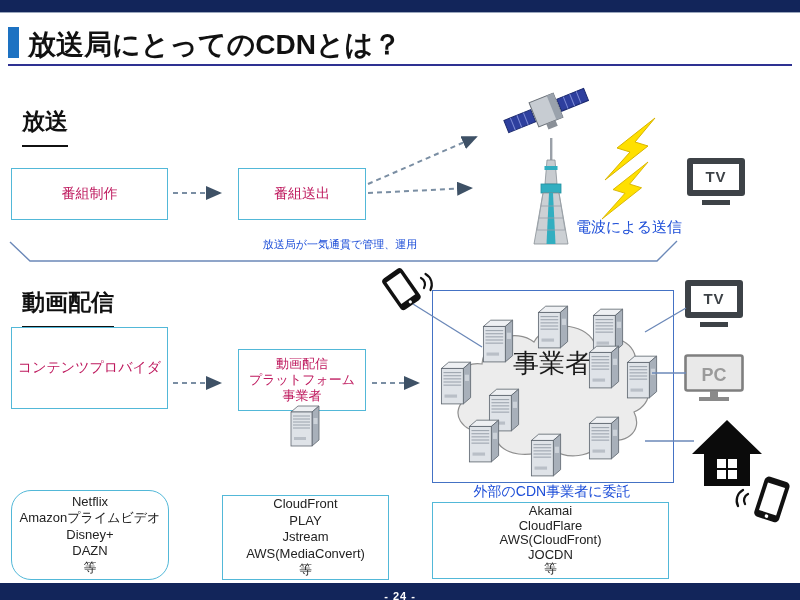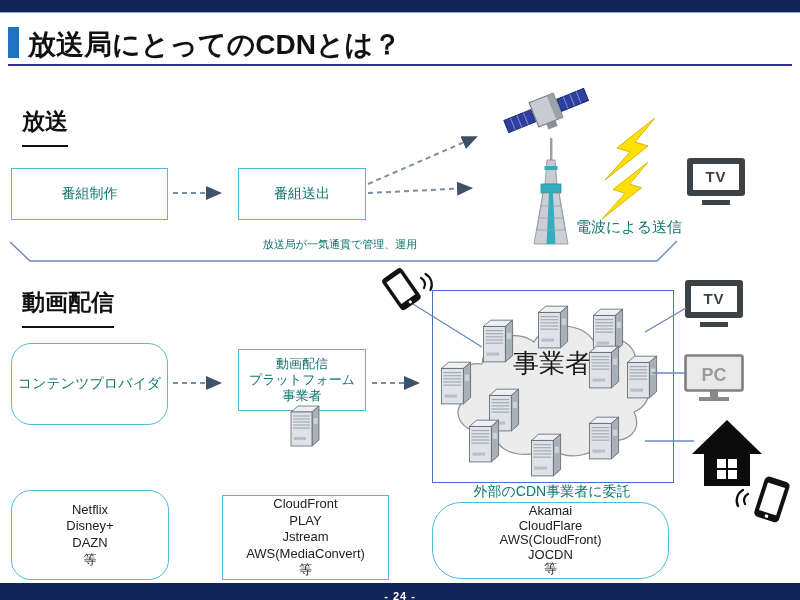--- a/index.html
+++ b/index.html
@@ -14,28 +14,28 @@
   .band-bottom{left:0;top:583px;width:800px;height:25px;background:var(--navy-band);
     display:flex;align-items:center;justify-content:center;color:#fff;font-size:11px;font-weight:bold;letter-spacing:1px;}
   
   .title-accent{left:8px;top:27px;width:11px;height:31px;background:var(--title-accent);}
   .page-title{left:28px;top:26px;font-size:28px;font-weight:bold;white-space:nowrap;}
   .title-underline{left:8px;top:64px;width:784px;height:2px;background:var(--title-underline);}
   
   .sec-heading{font-size:23px;font-weight:bold;border-bottom:2.5px solid #111;padding-bottom:8px;white-space:nowrap;}
   
   .cbox{position:absolute;background:#fff;border:1.6px solid var(--cyan-border);
-    display:flex;align-items:center;justify-content:center;text-align:center;font-size:14px;color:#0f766e;}
+    display:flex;align-items:center;justify-content:center;text-align:center;font-size:14px;color:#be185d;}
   .cbox.col{flex-direction:column;}
   .small-lines{font-size:13px;line-height:16px;}
   .list-box{position:absolute;background:#fff;border:1.6px solid var(--cyan-border);
     display:flex;flex-direction:column;align-items:center;justify-content:center;text-align:center;color:#222;}
   .list-box div{line-height:16.6px;font-size:13px;white-space:nowrap;}
   
-  .caption{position:absolute;font-size:15px;color:#0f766e;white-space:nowrap;}
+  .caption{position:absolute;font-size:15px;color:#1d4ed8;white-space:nowrap;}
   .caption-center{text-align:center;}
   
   .cdn-box{left:432px;top:290px;width:240px;height:191px;border:1.6px solid var(--cdn-border);background:#fff;}
   .cdn-label{left:432px;top:348px;width:240px;text-align:center;font-size:26px;line-height:30px;color:#1a1a1a;}
   .server{position:absolute;width:36px;height:48px;}
   
   .bolt{fill:var(--lightning);stroke:#d8b400;stroke-width:1;}
   .dashline{stroke:var(--dashed-arrow);stroke-width:2;stroke-dasharray:5 4;fill:none;}
   .thinline{stroke:var(--connector);stroke-width:1.3;fill:none;}
   .bracket{stroke:var(--connector);stroke-width:1.4;fill:none;}
@@ -109,21 +109,21 @@
 </svg>
 
 <svg class="abs" style="left:686px;top:157px;" width="60" height="50" viewBox="0 0 60 50">
   <rect x="1" y="1" width="58" height="38" rx="3" fill="#3d4247"></rect>
   <rect x="7" y="7" width="46" height="26" fill="#fff"></rect>
   <text x="30" y="25" text-anchor="middle" font-size="15" font-weight="bold" fill="#3d4247" font-family="Liberation Sans, sans-serif" letter-spacing="1">TV</text>
   <rect x="16" y="43" width="28" height="5" fill="#3d4247"></rect>
 </svg>
 
 <div class="abs sec-heading" style="left:22px;top:287px;">動画配信</div>
-<div class="cbox" style="left:11px;top:343px;width:155px;height:80px;border-radius:20px;">
+<div class="cbox" style="left:11px;top:327px;width:155px;height:80px;">
   <span>コンテンツプロバイダ</span>
 </div>
 <div class="cbox col small-lines" style="left:238px;top:349px;width:126px;height:60px;">
   <div>動画配信</div>
   <div>プラットフォーム</div>
   <div>事業者</div>
 </div>
 <svg class="abs" style="left:288px;top:402px;" width="34" height="46">
     <use href="#sym-server"></use>
   </svg>
@@ -203,32 +203,33 @@
     <rect x="24" y="6" width="26" height="42" rx="4.5" fill="#111"></rect>
     <rect x="28" y="12" width="18" height="29" fill="#fff"></rect>
     <circle cx="37" cy="44.5" r="1.8" fill="#fff"></circle>
   </g>
   <path d="M14,22 A7,7 0 0 0 11,32" stroke="#111" stroke-width="2.3" fill="none" stroke-linecap="round"></path>
   <path d="M9,18 A12,12 0 0 0 4,34" stroke="#111" stroke-width="2.3" fill="none" stroke-linecap="round"></path>
 </svg>
 
 <div class="list-box" style="left:11px;top:490px;width:156px;height:88px;border-radius:20px;">
   <div>Netflix</div>
+  <div>Amazonプライムビデオ</div>
   <div>Disney+</div>
   <div>DAZN</div>
   <div>等</div>
 </div>
 <div class="list-box" style="left:222px;top:495px;width:165px;height:83px;">
   <div>CloudFront</div>
   <div>PLAY</div>
   <div>Jstream</div>
   <div>AWS(MediaConvert)</div>
   <div>等</div>
 </div>
-<div class="list-box" style="left:432px;top:502px;width:235px;height:75px;border-radius:29px;">
+<div class="list-box" style="left:432px;top:502px;width:235px;height:75px;">
   <div style="line-height:14.6px">Akamai</div>
   <div style="line-height:14.6px">CloudFlare</div>
   <div style="line-height:14.6px">AWS(CloudFront)</div>
   <div style="line-height:14.6px">JOCDN</div>
   <div style="line-height:14.6px">等</div>
 </div>
 
 <svg class="abs overlay" width="800" height="600" viewBox="0 0 800 600">
   <defs>
     <marker id="ah" markerWidth="9" markerHeight="8" refX="7" refY="3.5" orient="auto">

